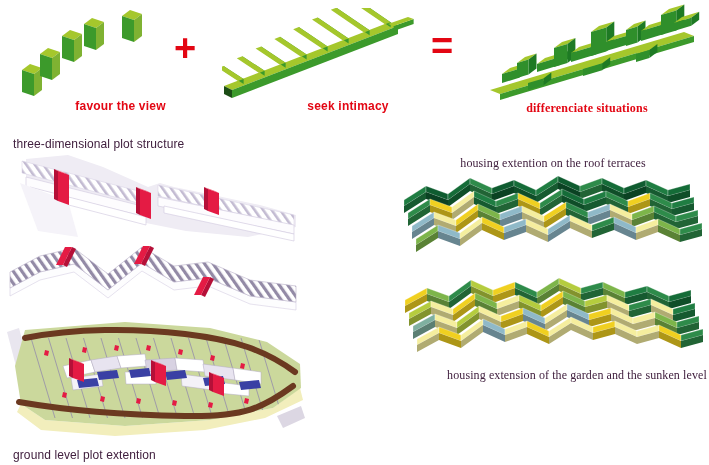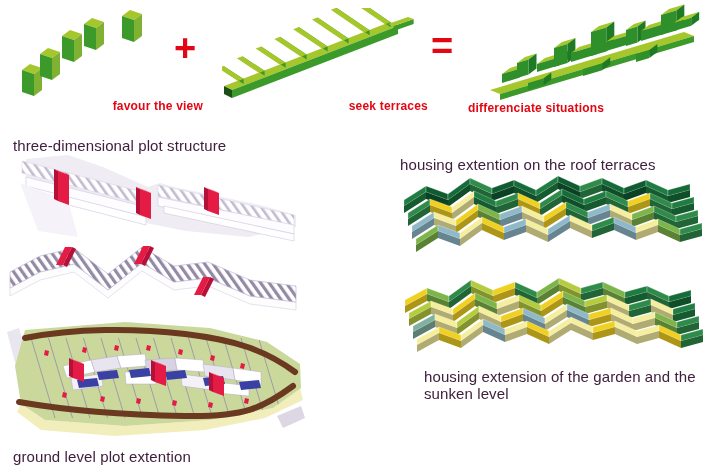--- a/index.html
+++ b/index.html
@@ -3,29 +3,29 @@
 <meta charset="utf-8">
 <style>
   html,body{margin:0;padding:0;}
   body{
     width:709px;height:465px;position:relative;background:#ffffff;
     font-family:"Liberation Sans", sans-serif;overflow:hidden;
   }
   .abs{position:absolute;}
   .red-label{
     color:var(--accent-red,#e30613);font-weight:bold;font-size:12px;
-    text-align:right;letter-spacing:.2px;
+    text-align:center;letter-spacing:.2px;
   }
   .op{
     color:var(--accent-red,#e30613);font-weight:bold;font-size:38px;line-height:1;
   }
   .purple-label{
-    color:var(--label-purple,#41203f);font-size:15px;letter-spacing:.1px;
+    color:var(--label-purple,#41203f);font-size:12px;letter-spacing:.1px;
   }
-  .right-align{text-align:left;}
+  .right-align{text-align:center;font-family:Liberation Serif, serif;}
   svg{display:block;}
 </style>
 </head>
 <body>
 
 <svg id="cubesSvg" class="abs" style="left:16px;top:4px" width="152" height="94" viewBox="0 0 152 94">
     <polygon points="6.0,66.0 14.0,60.0 26.0,64.0 18.0,70.0" fill="#a5c72c"></polygon>
     <polygon points="6.0,66.0 18.0,70.0 18.0,92.0 6.0,88.0" fill="#3c9a2b"></polygon>
     <polygon points="18.0,70.0 26.0,64.0 26.0,86.0 18.0,92.0" fill="#7fb232"></polygon>
     <polygon points="24.0,50.0 32.0,44.0 44.0,48.0 36.0,54.0" fill="#a5c72c"></polygon>
@@ -63,21 +63,21 @@
     <polygon points="126.6,30.4 95.6,9.4 95.6,14.4 126.6,35.4" fill="#3c9a2b"></polygon>
     <polygon points="121.0,32.5 90.0,11.5 95.6,9.4 126.6,30.4" fill="#a5c72c"></polygon>
     <polygon points="147.6,22.3 114.4,-0.3 114.4,4.7 147.6,27.3" fill="#3c9a2b"></polygon>
     <polygon points="142.0,24.4 108.8,1.8 114.4,-0.3 147.6,22.3" fill="#a5c72c"></polygon>
     <polygon points="168.6,14.2 133.2,-10.0 133.2,-5.0 168.6,19.2" fill="#3c9a2b"></polygon>
     <polygon points="163.0,16.3 127.6,-7.9 133.2,-10.0 168.6,14.2" fill="#a5c72c"></polygon>
     <polygon points="171.6,18.1 191.6,11.1 191.6,16.1 171.6,23.1" fill="#3c9a2b"></polygon>
     <polygon points="166.0,16.0 186.0,9.0 191.6,11.1 171.6,18.1" fill="#a5c72c"></polygon>
   </svg>
 
-<div class="abs red-label" style="left:268px;top:99px;width:160px">seek terraces</div>
+<div class="abs red-label" style="left:268px;top:99px;width:160px">seek intimacy</div>
 
 <div class="abs op" style="left:431px;top:27px">=</div>
 
 <svg id="massingSvg" class="abs" style="left:488px;top:2px" width="218" height="99" viewBox="0 0 218 99">
     <polygon points="2.0,88.0 196.0,30.0 206.0,34.0 12.0,92.0" fill="#a5c72c"></polygon>
     <polygon points="12.0,92.0 206.0,34.0 206.0,40.0 12.0,98.0" fill="#3c9a2b"></polygon>
     <polygon points="14.0,72.0 31.2,66.8 39.2,60.8 22.0,66.0" fill="#a5c72c"></polygon>
     <polygon points="31.2,75.8 39.2,69.8 39.2,60.8 31.2,66.8" fill="#1e7a24"></polygon>
     <polygon points="14.0,81.0 31.2,75.8 31.2,66.8 14.0,72.0" fill="#2f8f2b"></polygon>
     <polygon points="29.0,61.0 40.5,57.6 48.5,51.6 37.0,55.0" fill="#a5c72c"></polygon>

